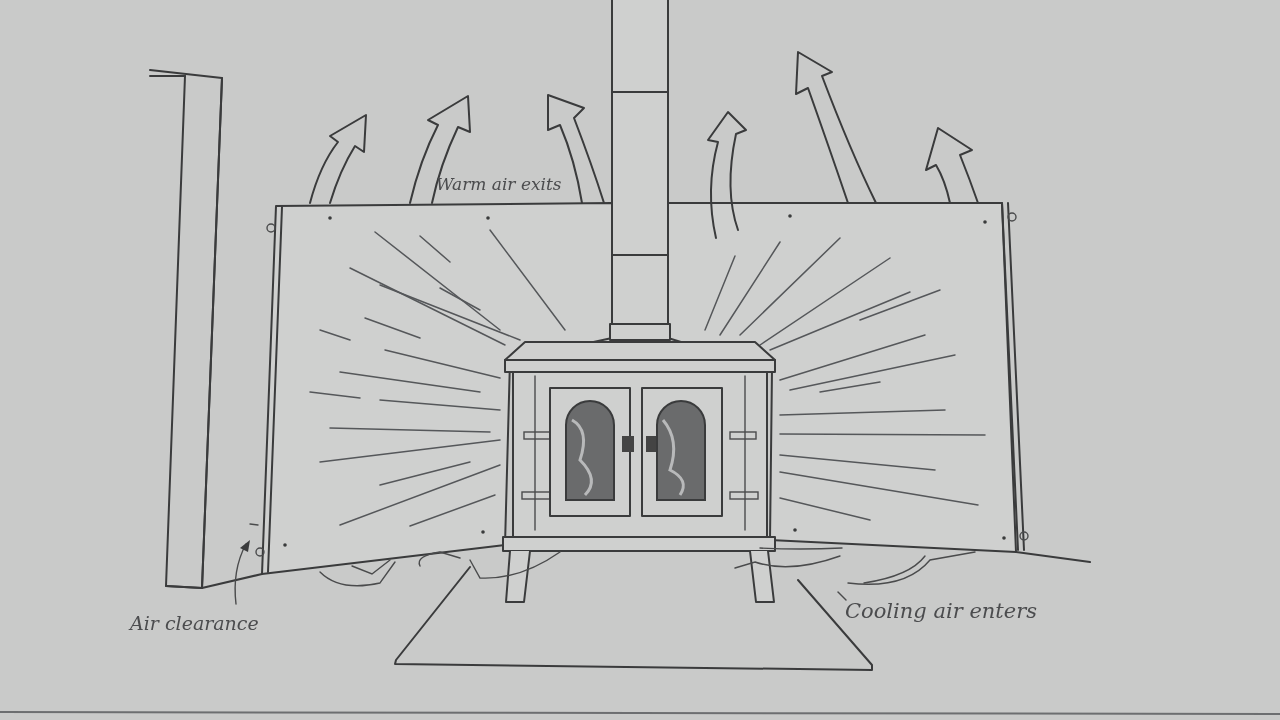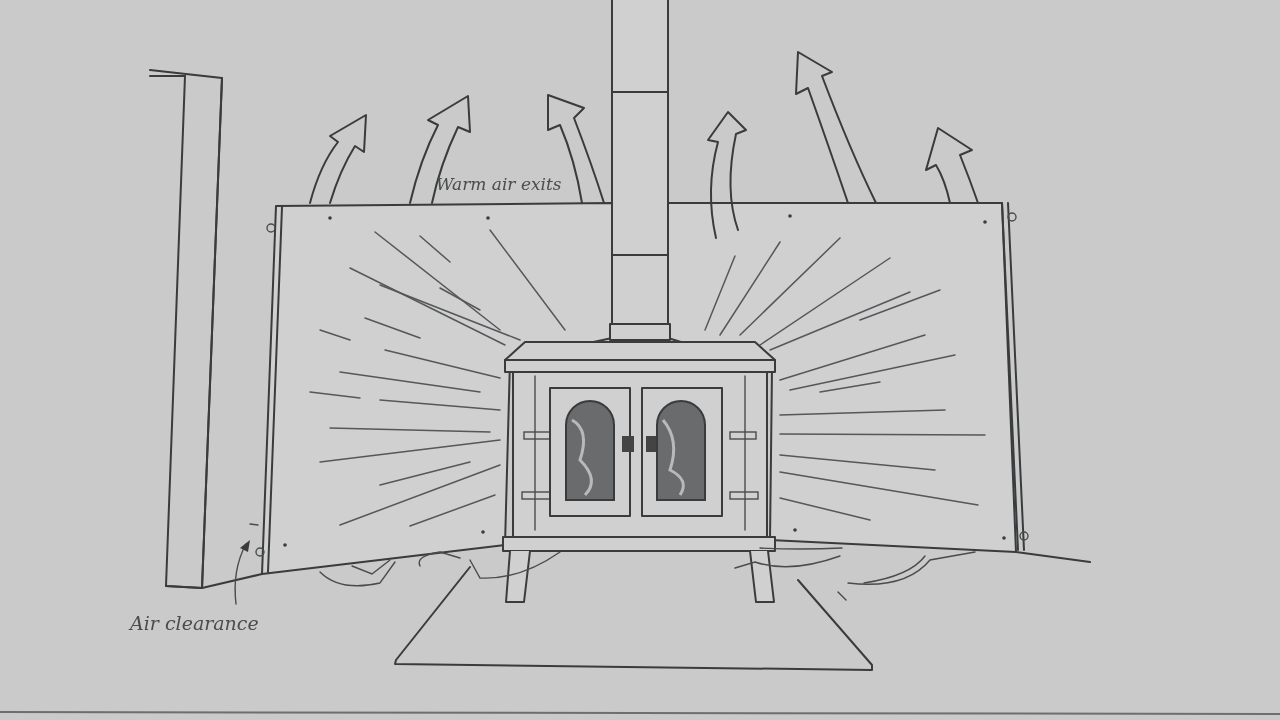--- a/index.html
+++ b/index.html
@@ -160,13 +160,14 @@
       <path class="thin" d="M236 604 Q232 570 246 544"></path>
       <path d="M240 548 L250 540 L248 552 Z" fill="#3a3b3c"></path>
       <line class="thin" x1="250" y1="524" x2="258" y2="525"></line>
     </g>
 
     <line class="thin" x1="838" y1="592" x2="846" y2="600"></line>
   </svg>
 
   <div id="lbl-warm" class="label">Warm air exits</div>
   <div id="lbl-clear" class="label">Air clearance</div>
+  <div id="lbl-cool" class="label">Cooling air enters</div>
 </div>
 
 </body></html>

